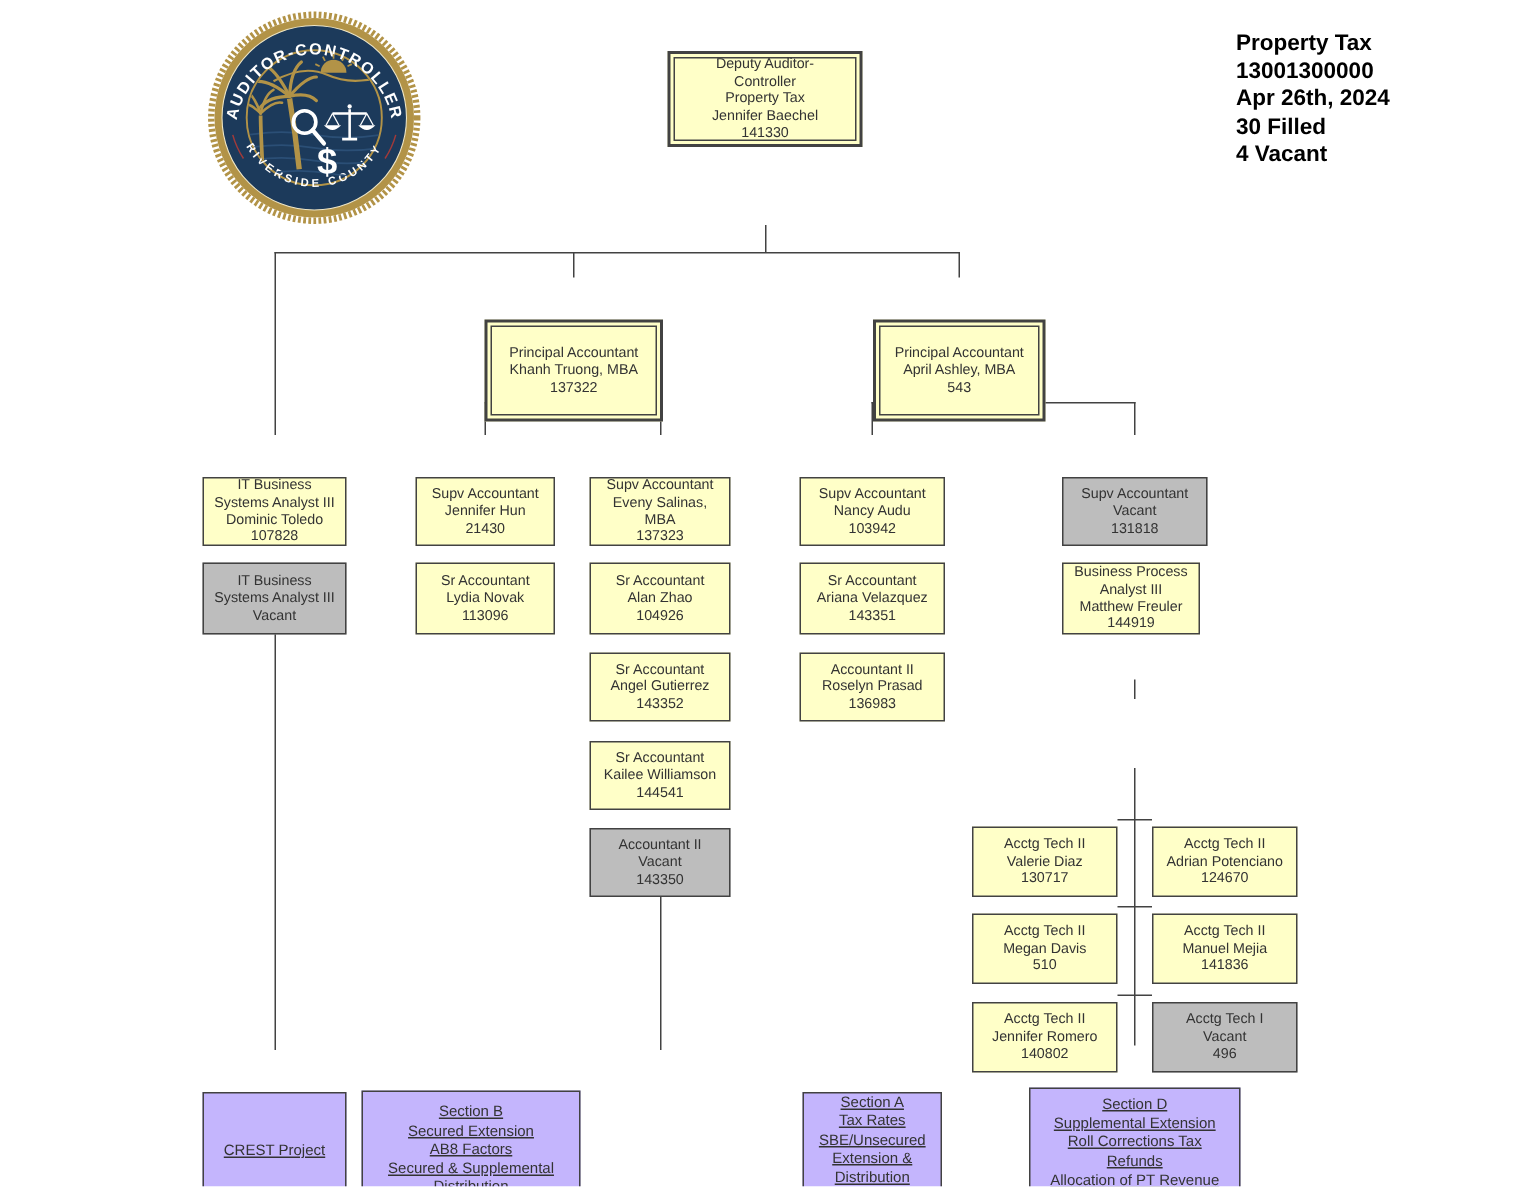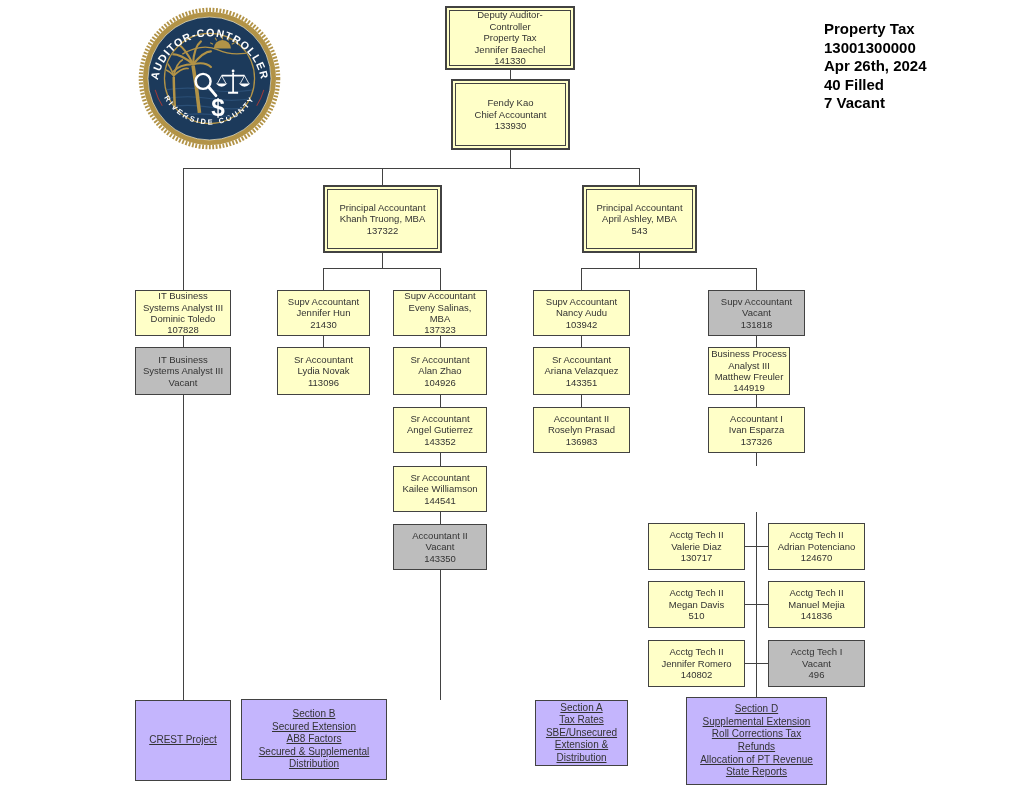--- a/index.html
+++ b/index.html
@@ -1,21 +1,21 @@
 <!DOCTYPE html>
 <html><head>
 <meta charset="utf-8">
 <style>
   html,body{margin:0;padding:0;background:#fff;}
   body{width:1024px;height:791px;font-family:"Liberation Sans","DejaVu Sans",sans-serif;}
   #canvas{position:relative;width:1024px;height:791px;background:#fff;overflow:hidden;}
 
   .node{position:absolute;box-sizing:border-box;background:#FFFFC8;border:1px solid #424242;
         display:flex;align-items:center;justify-content:center;text-align:center;
-        font-size:9.5px;line-height:11.4px;color:#333;white-space:pre-line;}
+        font-size:9.5px;line-height:11.4px;color:#333;white-space:pre-line;margin-top:28px;}
   .node .inner{display:flex;align-items:center;justify-content:center;text-align:center;
         width:100%;height:100%;box-sizing:border-box;white-space:pre-line;}
   .node.double{border:2px solid #424242;padding:2px;}
   .node.double .inner{border:1px solid #424242;}
   .node.vacant{background:#BDBDBD;}
   .node.section{background:#c4b5fd;font-size:10px;line-height:12.6px;text-decoration:underline;}
 
   .edge{position:absolute;background:#424242;}
   .edge.v{width:1px;}
   .edge.h{height:1px;}
@@ -114,22 +114,22 @@
       </g>
 
       <text x="112" y="152" font-size="34" font-weight="bold" fill="#FFFFFF" text-anchor="middle">$</text>
     </g>
   </svg>
 
   <div id="summary">
     <span>Property Tax</span>
     <span>13001300000</span>
     <span>Apr 26th, 2024</span>
-    <span>40 Filled</span>
-    <span>7 Vacant</span>
+    <span>30 Filled</span>
+    <span>4 Vacant</span>
   </div>
 
   <div class="edge v" style="left:510px;top:70px;height:9px"></div>
   <div class="edge v" style="left:510px;top:150px;height:18px"></div>
   <div class="edge h" style="left:183px;top:168px;width:457px"></div>
   <div class="edge v" style="left:183px;top:168px;height:122px"></div>
   <div class="edge v" style="left:382px;top:168px;height:17px"></div>
   <div class="edge v" style="left:639px;top:168px;height:17px"></div>
   <div class="edge v" style="left:382px;top:253px;height:15px"></div>
   <div class="edge h" style="left:323px;top:268px;width:117px"></div>
@@ -155,23 +155,20 @@
   <div class="edge v" style="left:756px;top:512px;height:185px"></div>
   <div class="edge h" style="left:745px;top:546px;width:23px"></div>
   <div class="edge h" style="left:745px;top:604px;width:23px"></div>
   <div class="edge h" style="left:745px;top:663px;width:23px"></div>
 
   <div class="node double" style="left:445px;top:6px;width:130px;height:64px"><div class="inner">Deputy Auditor-
 Controller
 Property Tax
 Jennifer Baechel
 141330</div></div>
-  <div class="node double" style="left:451px;top:79px;width:119px;height:71px"><div class="inner">Fendy Kao
-Chief Accountant
-133930</div></div>
   <div class="node double" style="left:323px;top:185px;width:119px;height:68px"><div class="inner">Principal Accountant
 Khanh Truong, MBA
 137322</div></div>
   <div class="node double" style="left:582px;top:185px;width:115px;height:68px"><div class="inner">Principal Accountant
 April Ashley, MBA
 543</div></div>
 
   <div class="node" style="left:135px;top:290px;width:96px;height:46px"><div class="inner">IT Business
 Systems Analyst III
 Dominic Toledo
@@ -195,34 +192,31 @@
 Vacant</div></div>
   <div class="node" style="left:277px;top:347px;width:93px;height:48px"><div class="inner">Sr Accountant
 Lydia Novak
 113096</div></div>
   <div class="node" style="left:393px;top:347px;width:94px;height:48px"><div class="inner">Sr Accountant
 Alan Zhao
 104926</div></div>
   <div class="node" style="left:533px;top:347px;width:97px;height:48px"><div class="inner">Sr Accountant
 Ariana Velazquez
 143351</div></div>
-  <div class="node" style="left:708px;top:347px;width:82px;height:48px"><div class="inner">Business Process
+  <div class="node" style="left:708px;top:347px;width:92px;height:48px"><div class="inner">Business Process
 Analyst III
 Matthew Freuler
 144919</div></div>
 
   <div class="node" style="left:393px;top:407px;width:94px;height:46px"><div class="inner">Sr Accountant
 Angel Gutierrez
 143352</div></div>
   <div class="node" style="left:533px;top:407px;width:97px;height:46px"><div class="inner">Accountant II
 Roselyn Prasad
 136983</div></div>
-  <div class="node" style="left:708px;top:407px;width:97px;height:46px"><div class="inner">Accountant I
-Ivan Esparza
-137326</div></div>
 
   <div class="node" style="left:393px;top:466px;width:94px;height:46px"><div class="inner">Sr Accountant
 Kailee Williamson
 144541</div></div>
 
   <div class="node vacant" style="left:393px;top:524px;width:94px;height:46px"><div class="inner">Accountant II
 Vacant
 143350</div></div>
   <div class="node" style="left:648px;top:523px;width:97px;height:47px"><div class="inner">Acctg Tech II
 Valerie Diaz

